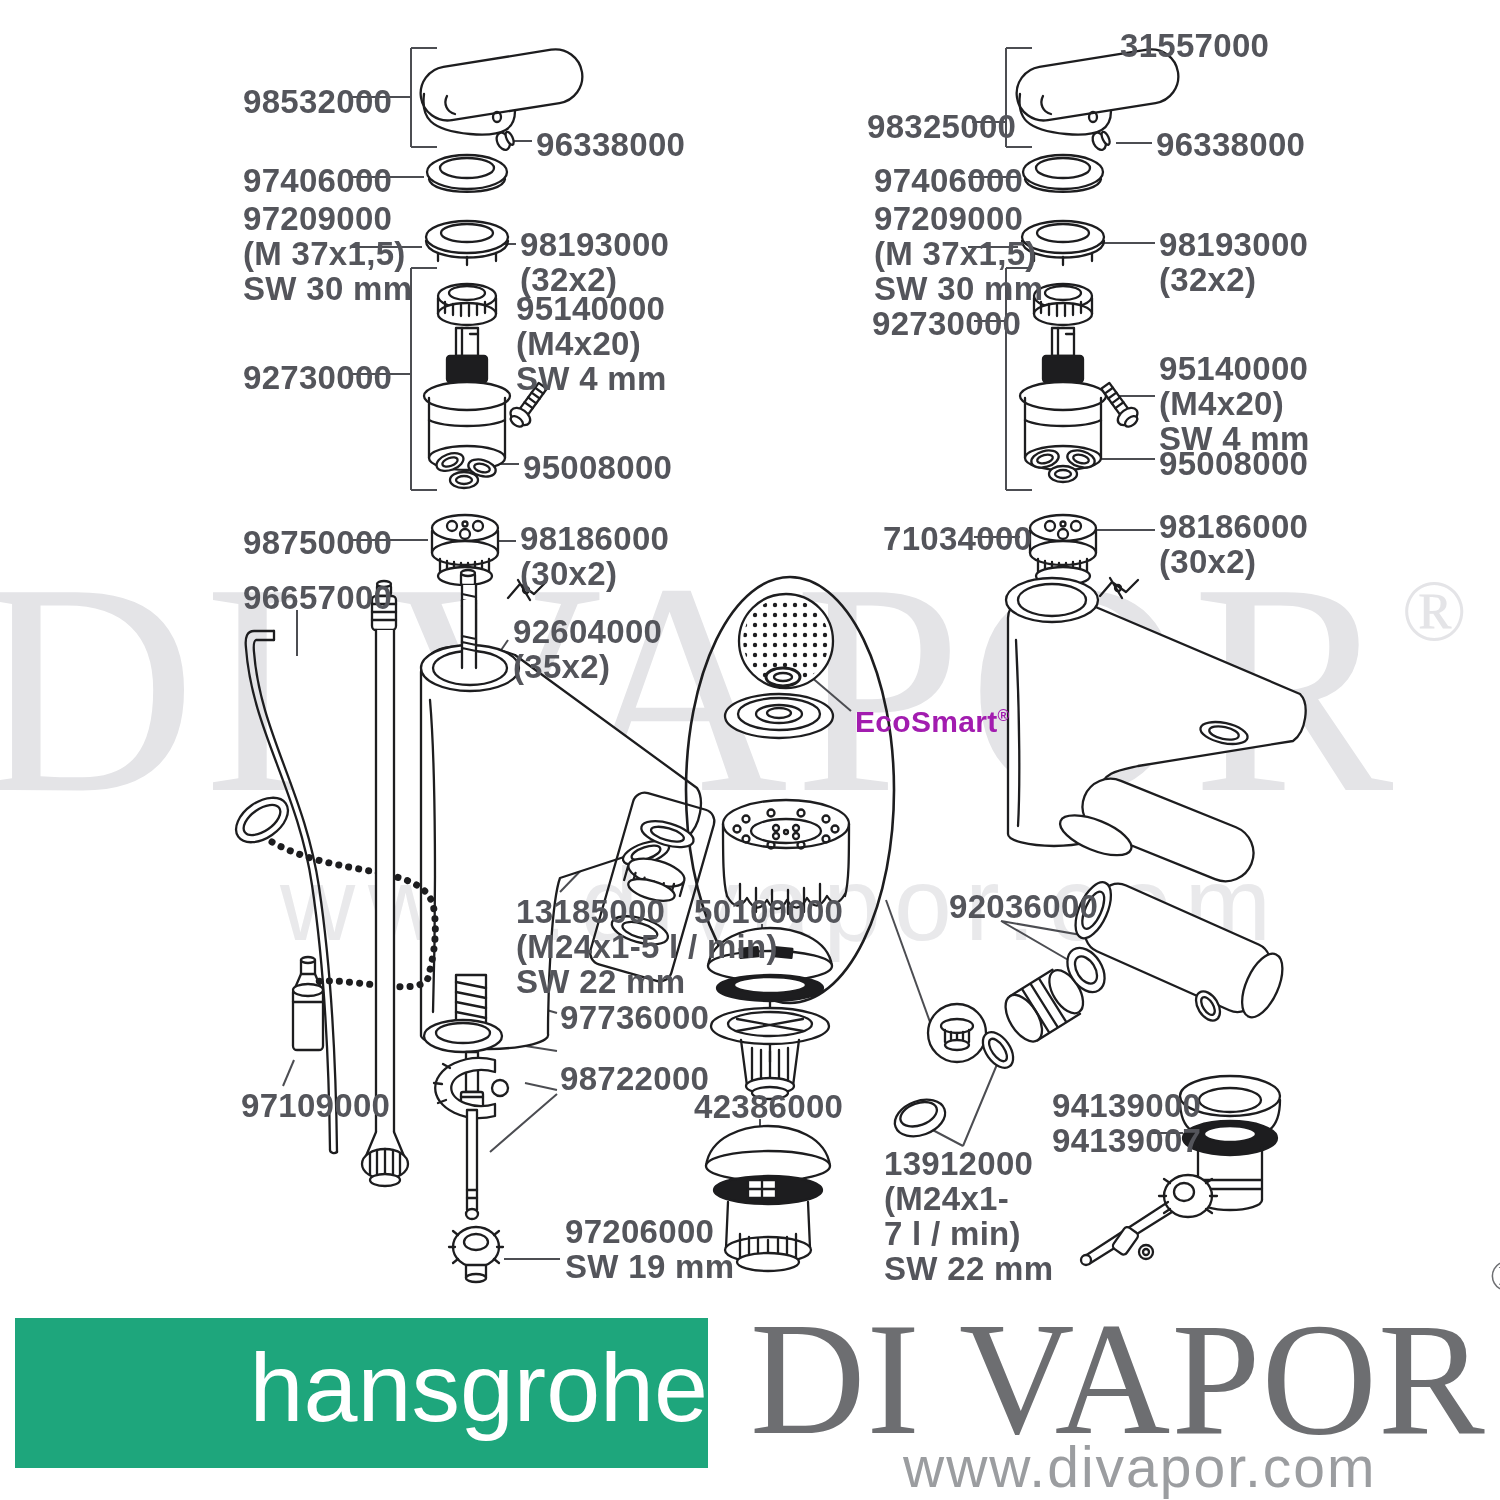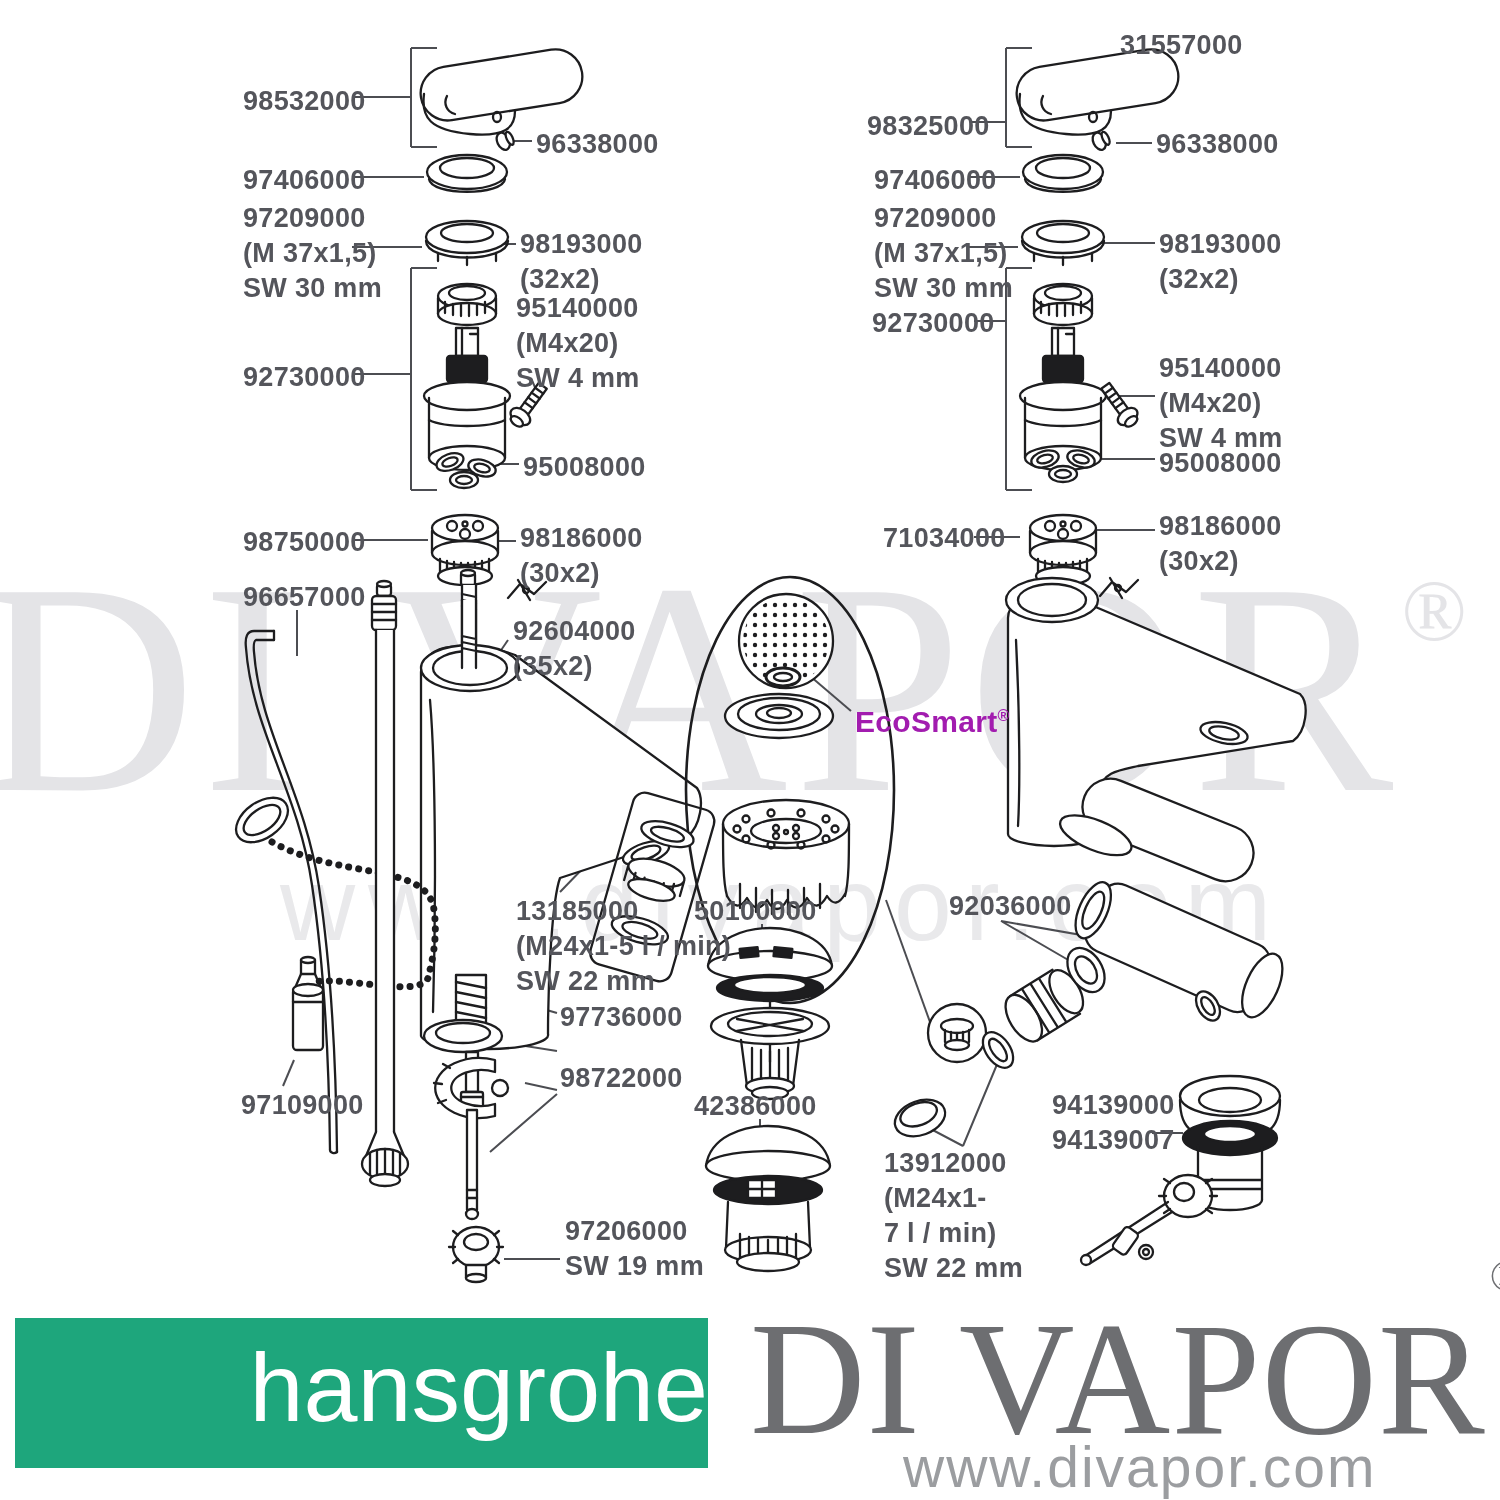--- a/index.html
+++ b/index.html
@@ -6,21 +6,21 @@
   .page{position:relative;width:1500px;height:1500px;overflow:hidden;background:#fff;font-family:"Liberation Sans",sans-serif;}
   
   .wm-brand{position:absolute;left:-22px;top:538px;z-index:0;font-family:"Liberation Serif",serif;
     font-size:302px;line-height:300px;color:#e4e4e7;letter-spacing:6px;white-space:nowrap;}
   .wm-brand .wm-reg{font-size:86px;position:relative;top:-150px;left:2px;}
   .wm-url{position:absolute;left:280px;top:845px;z-index:0;color:#e9e9eb;font-size:104px;
     letter-spacing:13px;white-space:nowrap;font-family:"Liberation Sans",sans-serif;}
   
   svg.art{position:absolute;left:0;top:0;z-index:1;}
   
-  .lbl{position:absolute;z-index:2;color:#54555b;font-size:27px;line-height:35px;font-weight:bold;
+  .lbl{position:absolute;z-index:2;color:#54555b;font-size:33px;line-height:35px;font-weight:bold;
     letter-spacing:.3px;white-space:pre-line;}
   .eco{color:#a21caf;font-size:30px;text-align:right;}
   .eco sup{font-size:16px;}
   
   .hg-box{position:absolute;left:15px;top:1318px;width:693px;height:150px;background:#1ea67c;z-index:2;
     display:flex;align-items:center;justify-content:flex-end;}
   .hg-text{color:#ffffff;font-size:97px;font-weight:normal;letter-spacing:0px;padding-bottom:10px;}
   .dv-logo{position:absolute;left:750px;top:1290px;z-index:2;font-family:"Liberation Serif",serif;
     color:#6d6e71;font-size:160px;line-height:150px;white-space:nowrap;letter-spacing:1px;}
   .dv-logo sup{font-size:44px;position:relative;top:-88px;left:4px;}

